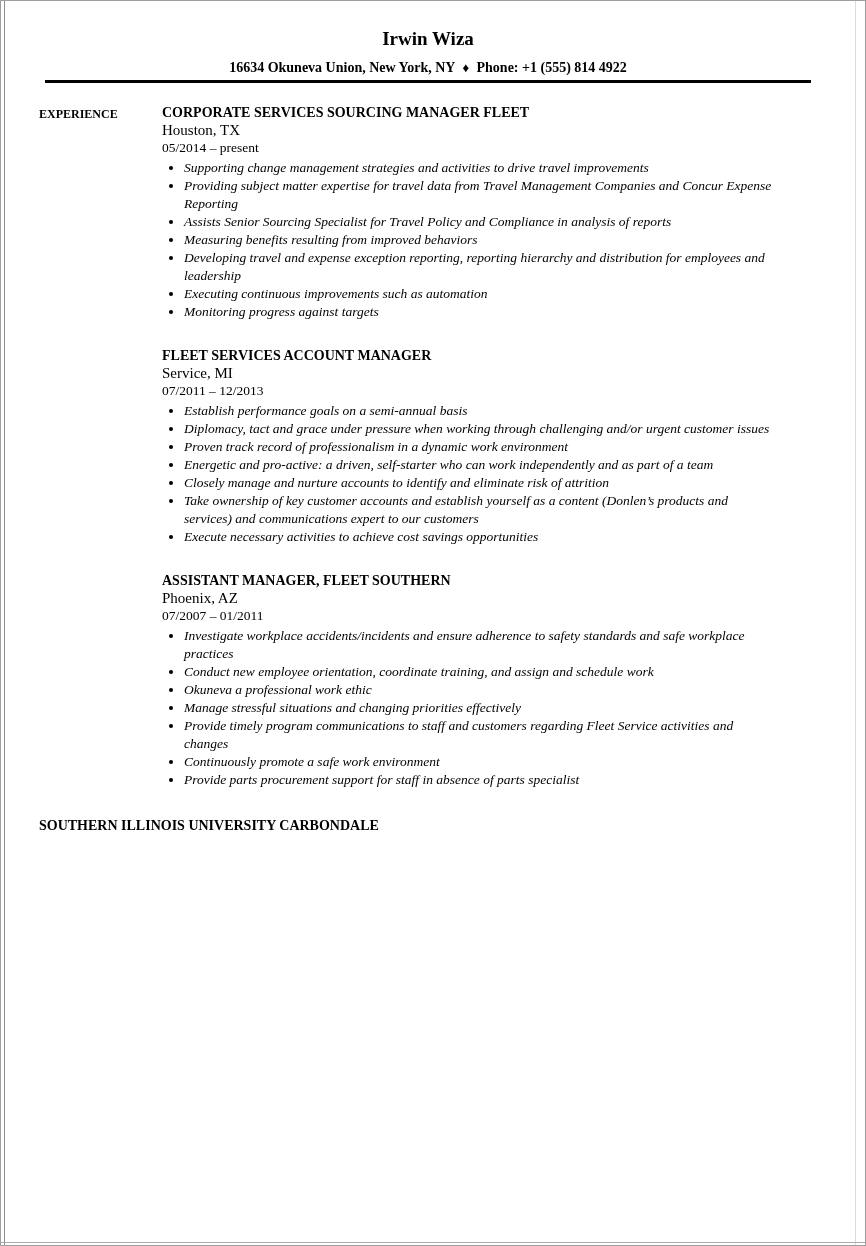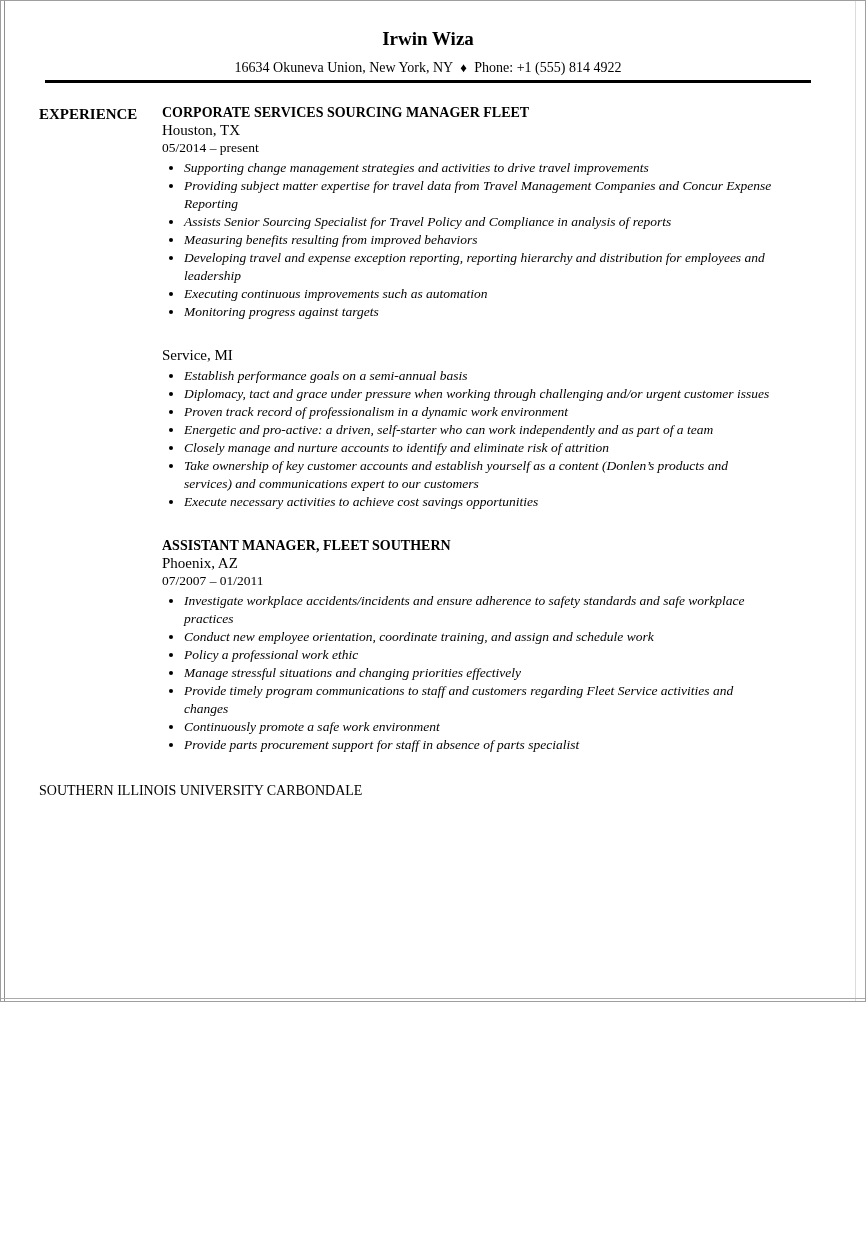--- a/index.html
+++ b/index.html
@@ -5,21 +5,21 @@
   * { box-sizing: border-box; margin: 0; padding: 0; }
   html, body { background: #fff; }
   body {
     margin: 0;
     font-family: "Liberation Serif", "DejaVu Serif", serif;
     color: #000;
   }
   .page {
     position: relative;
     width: 866px;
-    height: 1002px;
+    height: 1246px;
     background: #ffffff;
     border: 1px solid #9e9e9e;
     overflow: hidden;
   }
   .border-line { position: absolute; background: #8f8f8f; }
   .border-line.left   { left: 3px; top: 0; bottom: 0; width: 1px; }
   .border-line.right  { right: 9px; top: 0; bottom: 0; width: 1px; background: #dcdcdc; }
   .border-line.bottom { left: 0; right: 0; bottom: 2px; height: 1px; background: #ababab; }
 
   .header {
@@ -29,21 +29,21 @@
     text-align: center;
   }
   .candidate-name {
     font-size: 19px;
     font-weight: bold;
     line-height: 23px;
   }
   .contact-line {
     margin-top: 9px;
     font-size: 14px;
-    font-weight: normal;
+    font-weight: bold;
     line-height: 18px;
   }
   .contact-line .sep {
     display: inline-block;
     padding: 0 4px;
     font-size: 13px;
   }
   .header-rule {
     margin-top: 3px;
     height: 2.5px;
@@ -52,21 +52,21 @@
 
   .section {
     display: flex;
     padding-left: 38px;
   }
   .section.experience { margin-top: 21px; }
   .section.education  { margin-top: 28px; }
   .section-label {
     width: 123px;
     flex: 0 0 123px;
-    font-size: 15px;
+    font-size: 12px;
     font-weight: bold;
     line-height: 18px;
     padding-top: 1px;
   }
   .section-content {
     width: 615px;
     flex: 0 0 615px;
   }
 
   .job + .job { margin-top: 26px; }
@@ -90,21 +90,21 @@
     list-style: disc outside;
     font-style: italic;
   }
   .job-bullets li {
     font-size: 13.5px;
     line-height: 18px;
   }
 
   .edu-school {
     font-size: 14px;
-    font-weight: normal;
+    font-weight: bold;
     line-height: 18px;
   }
   .edu-degree {
     font-size: 13.5px;
     font-weight: bold;
     line-height: 19px;
   }
 </style>
 </head>
 <body>
@@ -137,40 +137,42 @@
           <li>Providing subject matter expertise for travel data from Travel Management Companies and Concur Expense Reporting</li>
           <li>Assists Senior Sourcing Specialist for Travel Policy and Compliance in analysis of reports</li>
           <li>Measuring benefits resulting from improved behaviors</li>
           <li>Developing travel and expense exception reporting, reporting hierarchy and distribution for employees and leadership</li>
           <li>Executing continuous improvements such as automation</li>
           <li>Monitoring progress against targets</li>
         </ul>
       </div>
 
       <div class="job">
+        <div class="job-title">FLEET SERVICES ACCOUNT MANAGER</div>
         <div class="job-location">Service, MI</div>
+        <div class="job-dates">07/2011 – 12/2013</div>
         <ul class="job-bullets">
           <li>Establish performance goals on a semi-annual basis</li>
           <li>Diplomacy, tact and grace under pressure when working through challenging and/or urgent customer issues</li>
           <li>Proven track record of professionalism in a dynamic work environment</li>
           <li>Energetic and pro-active: a driven, self-starter who can work independently and as part of a team</li>
           <li>Closely manage and nurture accounts to identify and eliminate risk of attrition</li>
           <li>Take ownership of key customer accounts and establish yourself as a content (Donlen’s products and services) and communications expert to our customers</li>
           <li>Execute necessary activities to achieve cost savings opportunities</li>
         </ul>
       </div>
 
       <div class="job">
         <div class="job-title">ASSISTANT MANAGER, FLEET SOUTHERN</div>
         <div class="job-location">Phoenix, AZ</div>
         <div class="job-dates">07/2007 – 01/2011</div>
         <ul class="job-bullets">
           <li>Investigate workplace accidents/incidents and ensure adherence to safety standards and safe workplace practices</li>
           <li>Conduct new employee orientation, coordinate training, and assign and schedule work</li>
-          <li>Policy a professional work ethic</li>
+          <li>Okuneva a professional work ethic</li>
           <li>Manage stressful situations and changing priorities effectively</li>
           <li>Provide timely program communications to staff and customers regarding Fleet Service activities and changes</li>
           <li>Continuously promote a safe work environment</li>
           <li>Provide parts procurement support for staff in absence of parts specialist</li>
         </ul>
       </div>
 
     </div>
   </div>
 

